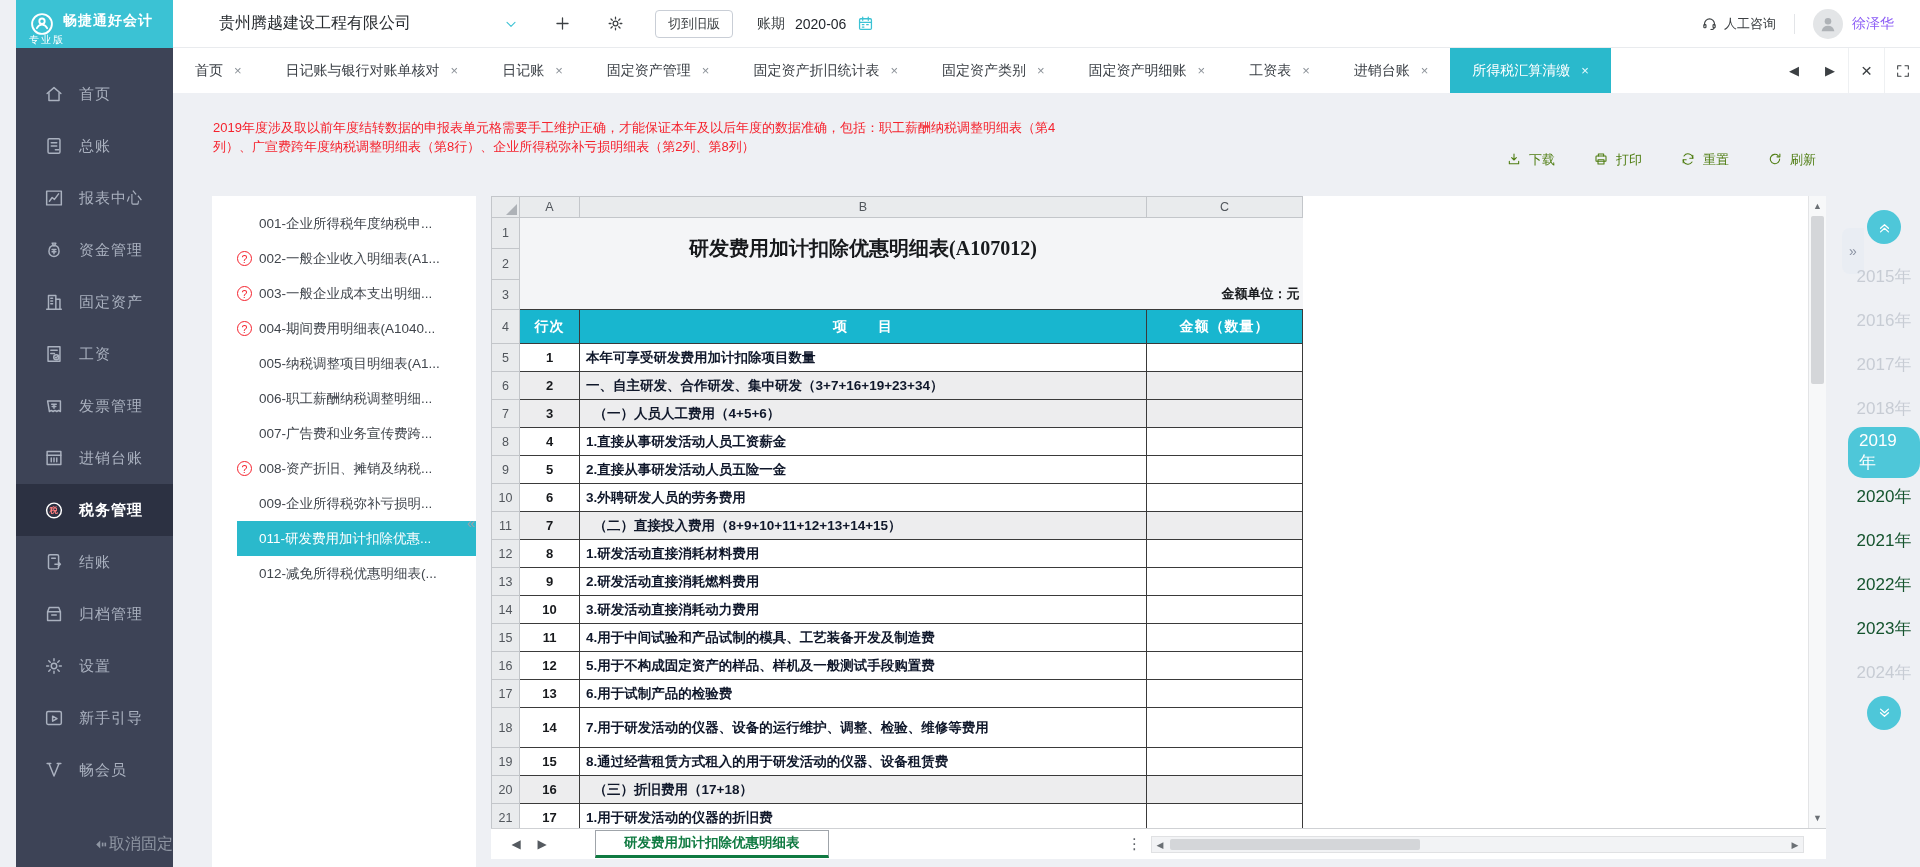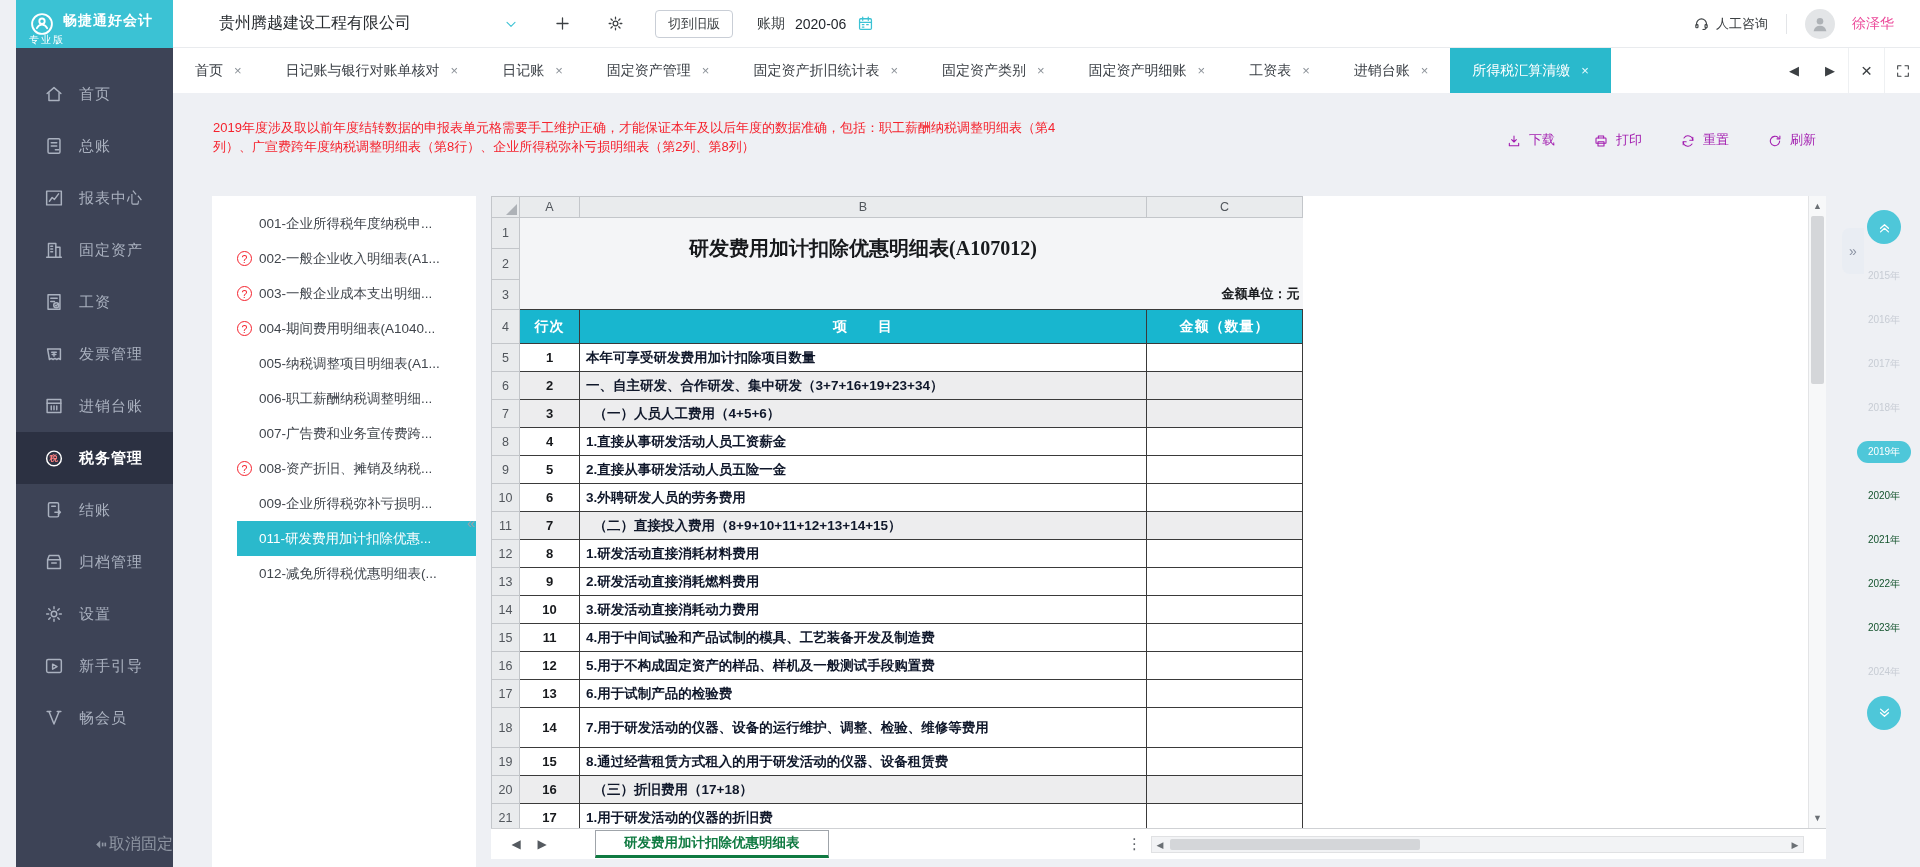--- a/index.html
+++ b/index.html
@@ -24,21 +24,21 @@
   .period { margin-left:24px; display:flex; align-items:center; gap:10px; font-size:14px; color:#3c4043; }
   .period-value { color:#1f2329; }
   .period .ic { color:var(--brand,#3bc2d4); } .period .ic svg{ width:19px; height:19px; }
   .top-right { margin-left:auto; display:flex; align-items:center; padding-right:26px; }
   .support { display:flex; align-items:center; gap:6px; font-size:13px; color:#3c4043; cursor:pointer; }
   .support .ic svg { width:17px; height:17px; }
   .v-div { width:1px; height:20px; background:#e3e5e8; margin:0 18px; }
   .avatar { width:30px; height:30px; border-radius:50%; background:#e3e5e7; color:#aeb2b6;
     display:flex; align-items:center; justify-content:center; overflow:hidden; cursor:pointer; }
   .avatar svg { width:22px; height:22px; }
-  .username { font-size:14px; color:#ec4899; margin-left:17px; cursor:pointer; }
+  .username { font-size:14px; color:#8b5cf6; margin-left:9px; cursor:pointer; }
 
   
   .body { flex:1; display:flex; min-height:0; }
   .sidebar { width:157px; flex:0 0 157px; background:var(--sidebar,#3d4356); position:relative; padding-top:20px; }
   .side-item { height:52px; display:flex; align-items:center; gap:14px; padding-left:27px;
     color:#aab1bf; font-size:15px; letter-spacing:1px; cursor:pointer; }
   .side-item .ic svg { width:22px; height:22px; }
   .side-item.selected { background:var(--sidebar-sel,#2c3142); color:#fff; font-weight:bold; }
   .side-item.selected text { fill:#ff8080; }
   .unpin { position:absolute; bottom:12px; left:0; width:100%; display:flex; align-items:center;
@@ -59,21 +59,21 @@
     font-size:13px; cursor:pointer; }
   .tab-ctrl.b { border-left:1px solid #eef0f2; }
   .tab-ctrl.x { font-size:19px; }
   .tab-ctrl svg { width:16px; height:16px; }
 
   
   .workspace { flex:1; position:relative; min-height:0; }
   .warning { position:absolute; left:40px; top:25px; font-size:13px; line-height:19px;
     color:var(--red,#f5222d); }
   .toolbar { position:absolute; top:38px; right:104px; display:flex; gap:38px; }
-  .tool-btn { display:flex; align-items:flex-end; gap:7px; font-size:13px; color:#a21caf; cursor:pointer; background:none; border:none; }
+  .tool-btn { display:flex; align-items:flex-start; gap:7px; font-size:13px; color:#4d7c0f; cursor:pointer; background:none; border:none;margin-top:20px; }
   .tool-btn .ic svg { width:16px; height:16px; }
 
   
   .report-list { position:absolute; left:39px; top:103px; bottom:0; width:264px; background:#fff; padding-top:10px; }
   .rl-item { height:35px; margin-left:25px; display:flex; align-items:center; font-size:13.5px;
     color:#40454c; cursor:pointer; padding-right:6px; white-space:nowrap; overflow:hidden; }
   .rl-ic { width:22px; flex:0 0 22px; display:flex; align-items:center; }
   .help-dot { width:15px; height:15px; border-radius:50%; border:1px solid var(--red,#f5222d);
     color:var(--red,#f5222d); font-size:10.5px; display:flex; align-items:center; justify-content:center; }
   .rl-item.selected { background:var(--accent,#2ab9cc); color:#fff; }
@@ -130,21 +130,21 @@
   
   .expand-handle { position:absolute; left:1669px; top:135px; width:22px; height:46px; background:#e9edf3;
     border-radius:8px 0 0 8px; color:#8b93a3; font-size:14px; display:flex; align-items:center;
     justify-content:center; cursor:pointer; }
   .year-rail { position:absolute; right:0; top:103px; bottom:0; width:72px; display:flex;
     flex-direction:column; align-items:center; }
   .yr-circle { width:34px; height:34px; border-radius:50%; background:var(--pill,#4ec7d9); color:#fff;
     display:flex; align-items:center; justify-content:center; margin-top:14px; cursor:pointer; flex:0 0 34px; }
   .yr-circle svg { width:19px; height:19px; }
   .years { margin-top:10px; display:flex; flex-direction:column; align-items:center; }
-  .year-item { height:44px; display:flex; align-items:center; justify-content:center; font-size:10px; cursor:pointer; }
+  .year-item { height:44px; display:flex; align-items:center; justify-content:center; font-size:17px; cursor:pointer; }
   .year-item.muted { color:#c7ccd4; }
   .year-item.normal { color:#14532d; }
   .year-item.selected span { background:var(--pill,#4ec7d9); color:#fff; border-radius:15px; padding:4px 11px; }
   .ic { display:inline-flex; }
   svg { display:block; fill:none; stroke:currentColor; stroke-width:1.6; stroke-linecap:round; stroke-linejoin:round; }
 </style>
 </head>
 <body>
 
 <div class="app">
@@ -245,20 +245,30 @@
               <svg viewBox="0 0 24 24">
                 <rect x="4" y="4.5" width="16" height="15"></rect>
                 <path d="M7 15.5l3-4 2.5 2 4.5-6"></path>
               </svg>
             </span>
     <span>报表中心</span>
   </div>
           <div class="side-item">
     <span class="ic">
               <svg viewBox="0 0 24 24">
+                <path d="M10 4.5h4L12.6 7h-1.2z"></path>
+                <path d="M12 7c-3.3 0-5.5 2.6-5.5 6.4A5.5 5.5 0 0 0 12 19a5.5 5.5 0 0 0 5.5-5.6C17.5 9.6 15.3 7 12 7z"></path>
+                <path d="M9.9 11.5h4.2M9.9 14h4.2M12 11.5V16"></path>
+              </svg>
+            </span>
+    <span>资金管理</span>
+  </div>
+          <div class="side-item">
+    <span class="ic">
+              <svg viewBox="0 0 24 24">
                 <path d="M6 20V5h8v15"></path>
                 <path d="M14 9h4.5v11"></path>
                 <path d="M4 20h16"></path>
                 <path d="M8.5 8h2M8.5 11h2M8.5 14h2"></path>
               </svg>
             </span>
     <span>固定资产</span>
   </div>
           <div class="side-item">
     <span class="ic">

